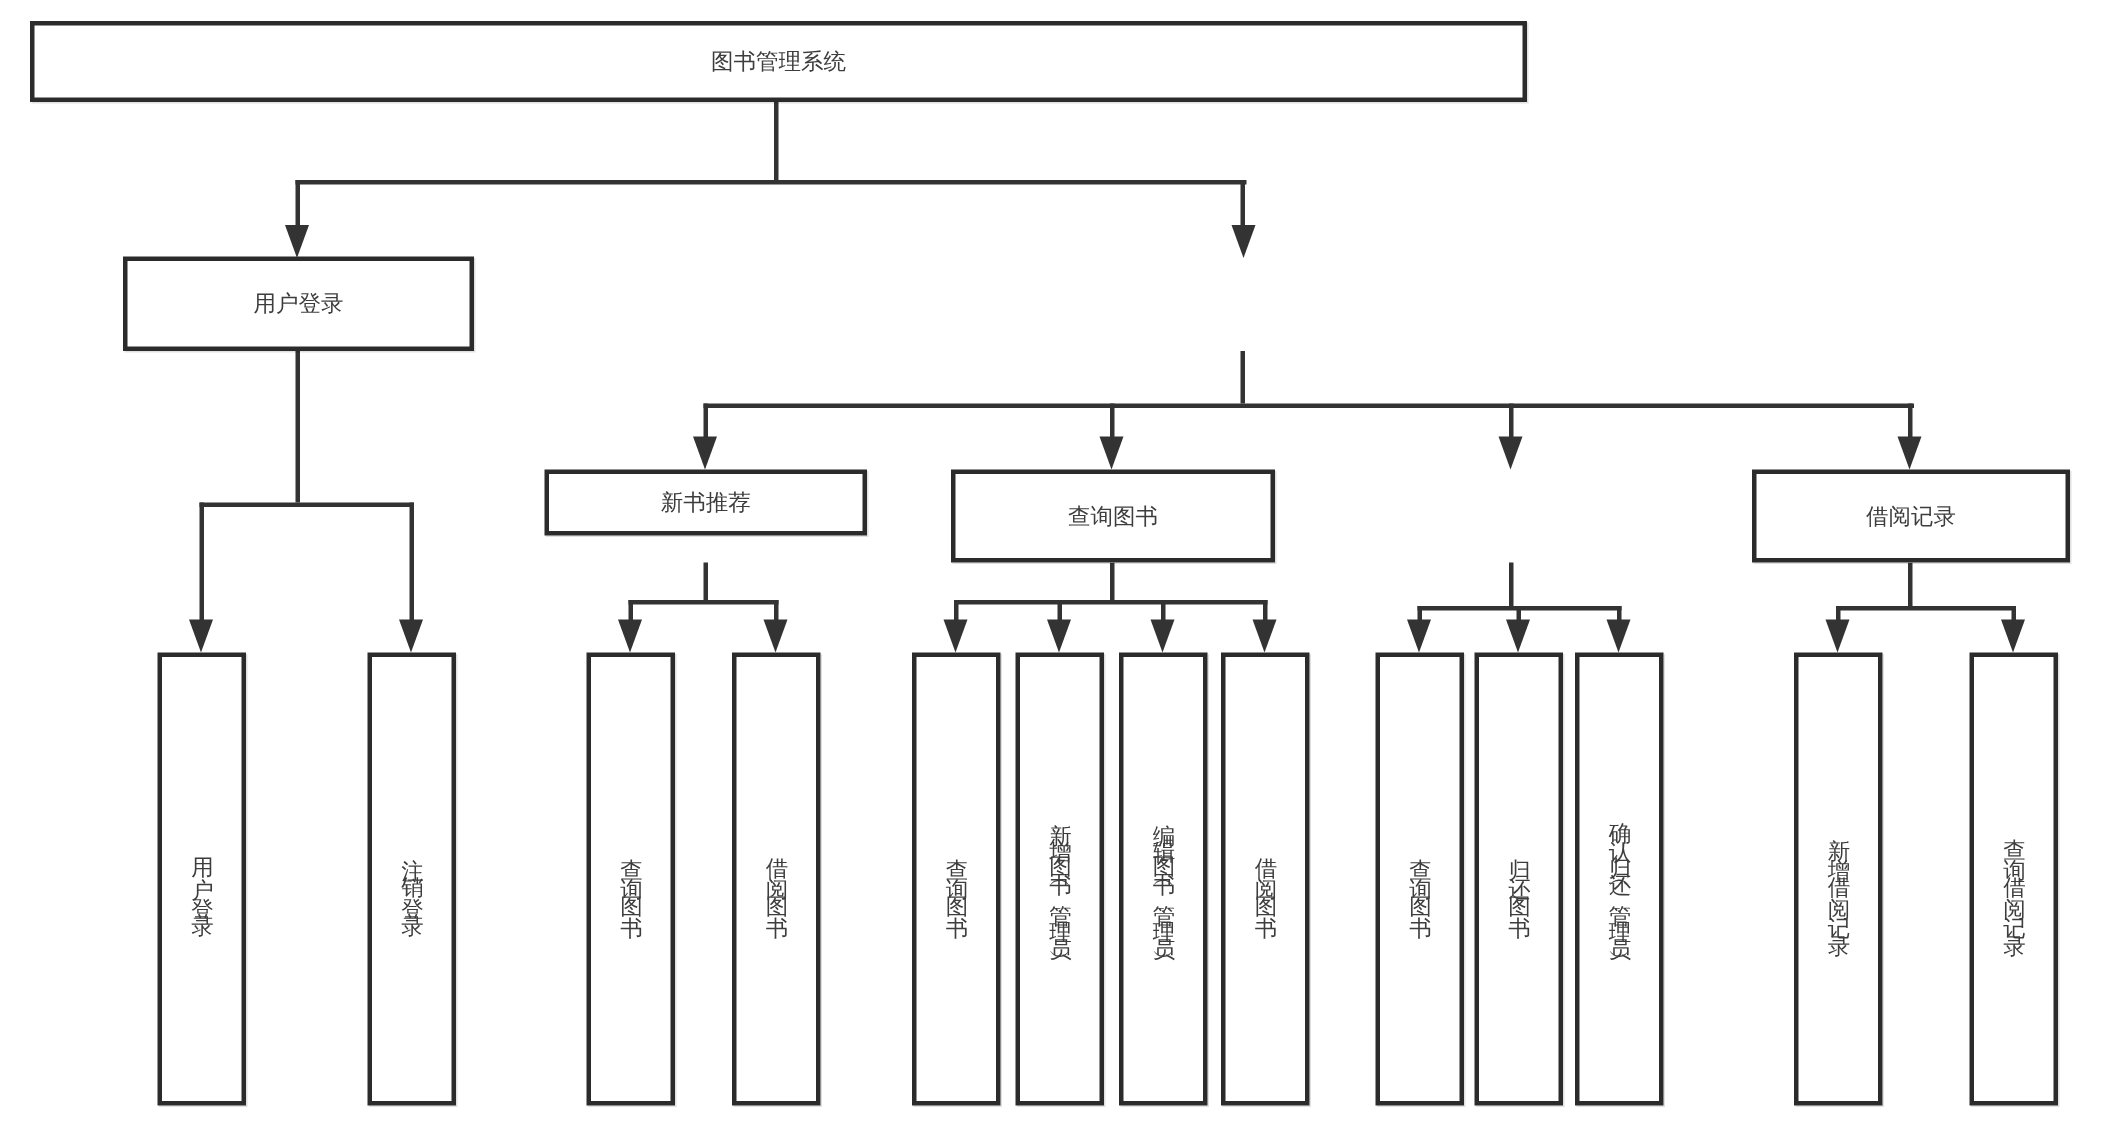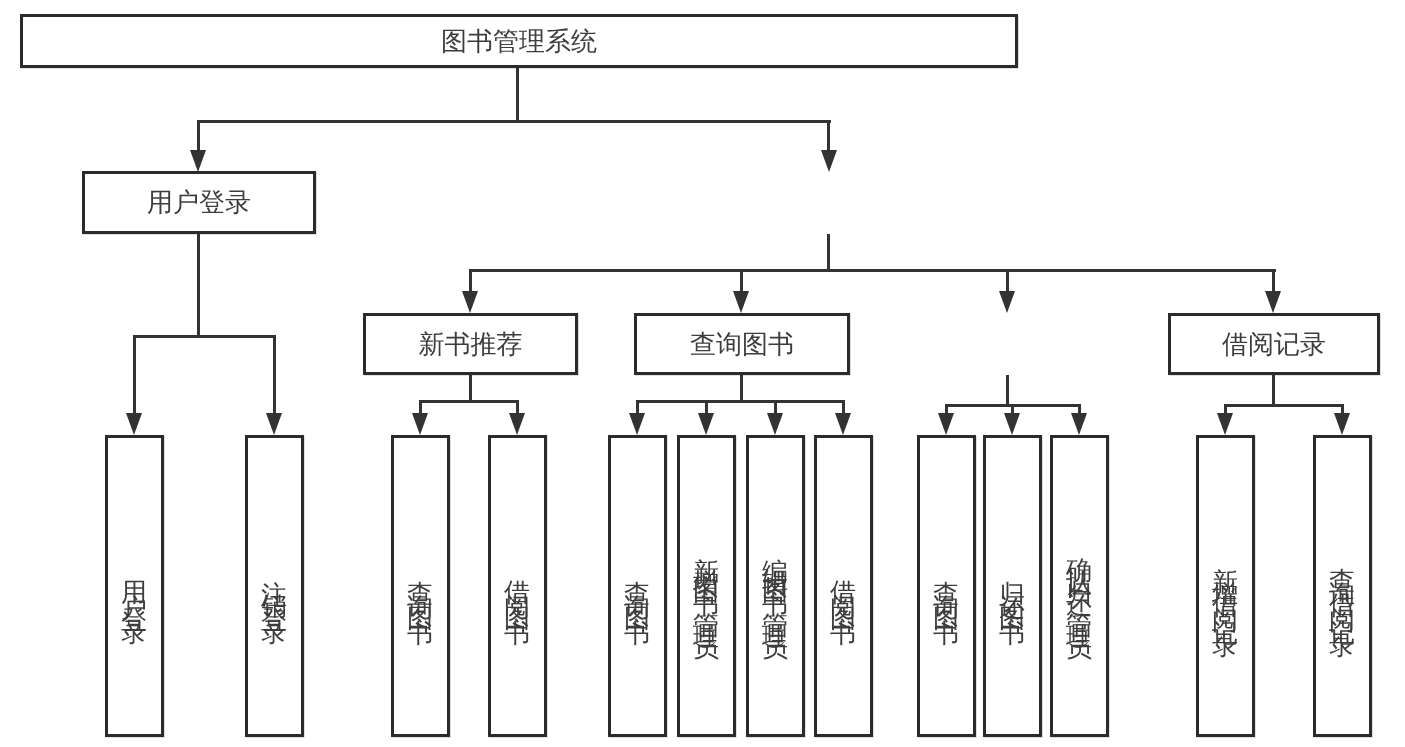--- a/index.html
+++ b/index.html
@@ -17,21 +17,21 @@
     color: #3d3d3d;
   }
   .box {
     position: absolute;
     box-sizing: border-box;
     border: 3px solid #2b2b2b;
     background: #ffffff;
     display: flex;
     align-items: center;
     justify-content: center;
-    font-size: 26px;
+    font-size: 15px;
     color: #3d3d3d;
     z-index: 2;
     box-shadow: 1px 1px 0 rgba(0,0,0,0.12);
   }
   .leafbox {
     top: 435px;
     width: 59px;
     height: 302px;
   }
   .vtext {
@@ -99,21 +99,21 @@
   <div class="hline" style="left:469px; top:269px; width:807px;"></div>
   <div class="vline" style="left:469px; top:269px; height:28px;"></div>
   <div class="vline" style="left:740px; top:269px; height:28px;"></div>
   <div class="vline" style="left:1006px; top:269px; height:28px;"></div>
   <div class="vline" style="left:1272px; top:269px; height:28px;"></div>
   <div class="arrow" style="left:462px; top:291px;"></div>
   <div class="arrow" style="left:733px; top:291px;"></div>
   <div class="arrow" style="left:999px; top:291px;"></div>
   <div class="arrow" style="left:1265px; top:291px;"></div>
 
-  <div class="box" style="left:363px; top:313px; width:215px; height:62px;">
+  <div class="box" style="left:363px; top:313px; width:215px; height:44px;">
     <span>新书推荐</span>
   </div>
   <div class="box" style="left:634px; top:313px; width:216px; height:62px;">
     <span>查询图书</span>
   </div>
   <div class="box" style="left:1168px; top:313px; width:212px; height:62px;">
     <span>借阅记录</span>
   </div>
 
   <div class="vline" style="left:469px; top:375px; height:25px;"></div>

